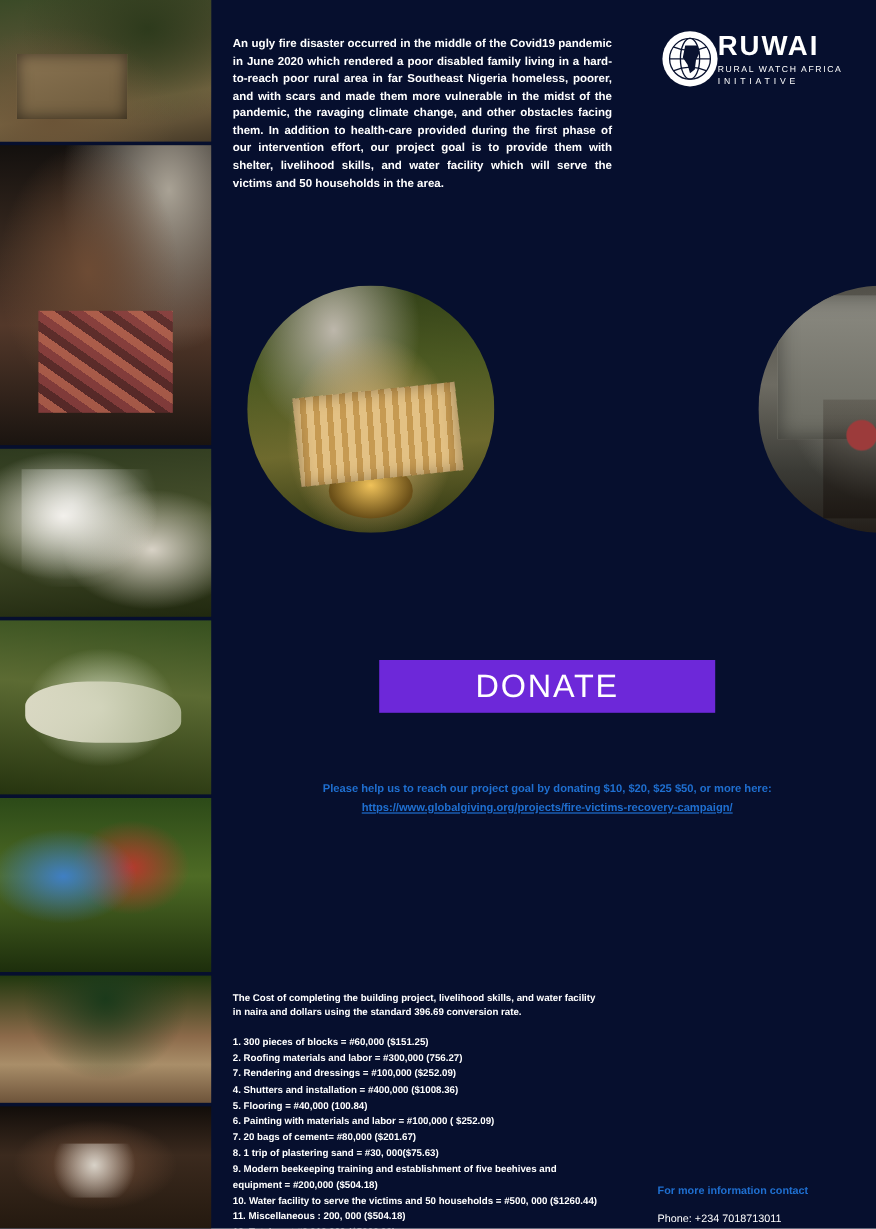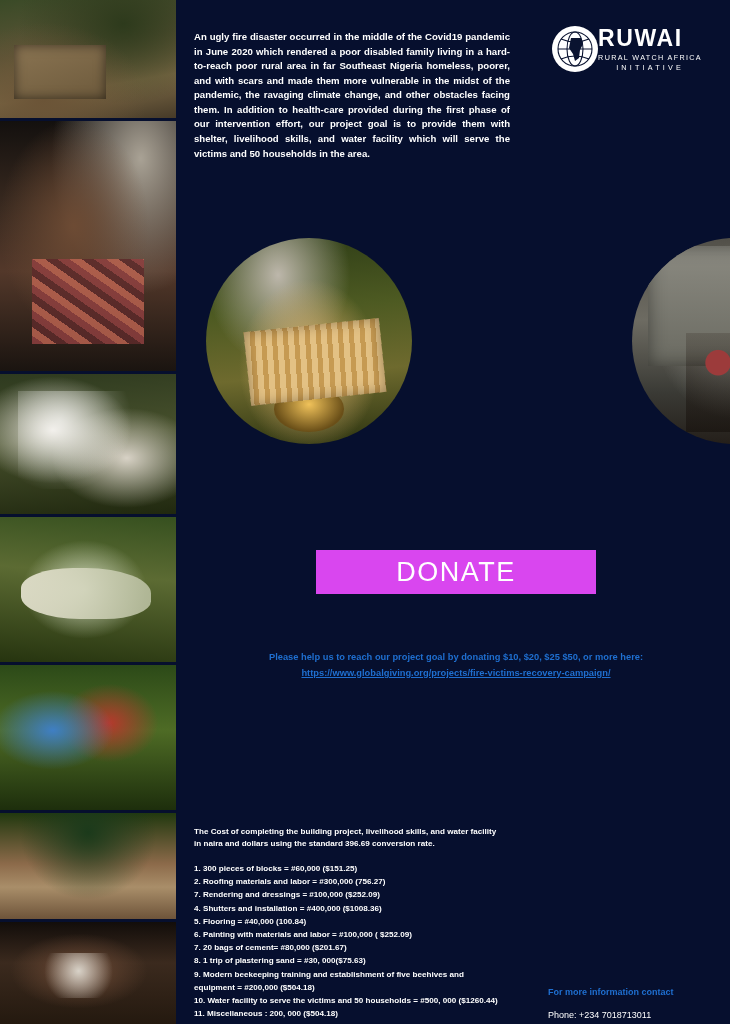--- a/index.html
+++ b/index.html
@@ -143,21 +143,21 @@
   }
   .logo-sub1 {
     font-size: 7.2px;
     letter-spacing: 1.35px;
     margin-top: 4px;
   }
   .logo-sub2 {
     font-size: 7.2px;
     letter-spacing: 3.2px;
     margin-top: 3px;
-    text-align: center;
+    text-align: left;
   }
 
   
   .intro {
     position: absolute;
     left: 18px; top: 30px;
     width: 316px;
     color: #ffffff;
     font-size: 9.6px;
     font-weight: bold;
@@ -226,21 +226,21 @@
       radial-gradient(circle at 30% 30%, #9c3b3b 0 12%, rgba(156,59,59,0) 13%),
       radial-gradient(circle at 62% 26%, #b8453a 0 11%, rgba(184,69,58,0) 12%),
       linear-gradient(180deg, rgba(40,28,20,.2), rgba(20,14,10,.55));
   }
 
   
   .donate-btn {
     position: absolute;
     left: 140px; top: 550px;
     width: 280px; height: 44px;
-    background: #d946ef;
+    background: #6d28d9;
     color: #ffffff;
     font-size: 27px;
     letter-spacing: 1.5px;
     display: flex;
     align-items: center;
     justify-content: center;
     border: none;
     cursor: pointer;
     font-family: "Liberation Sans", sans-serif;
   }

